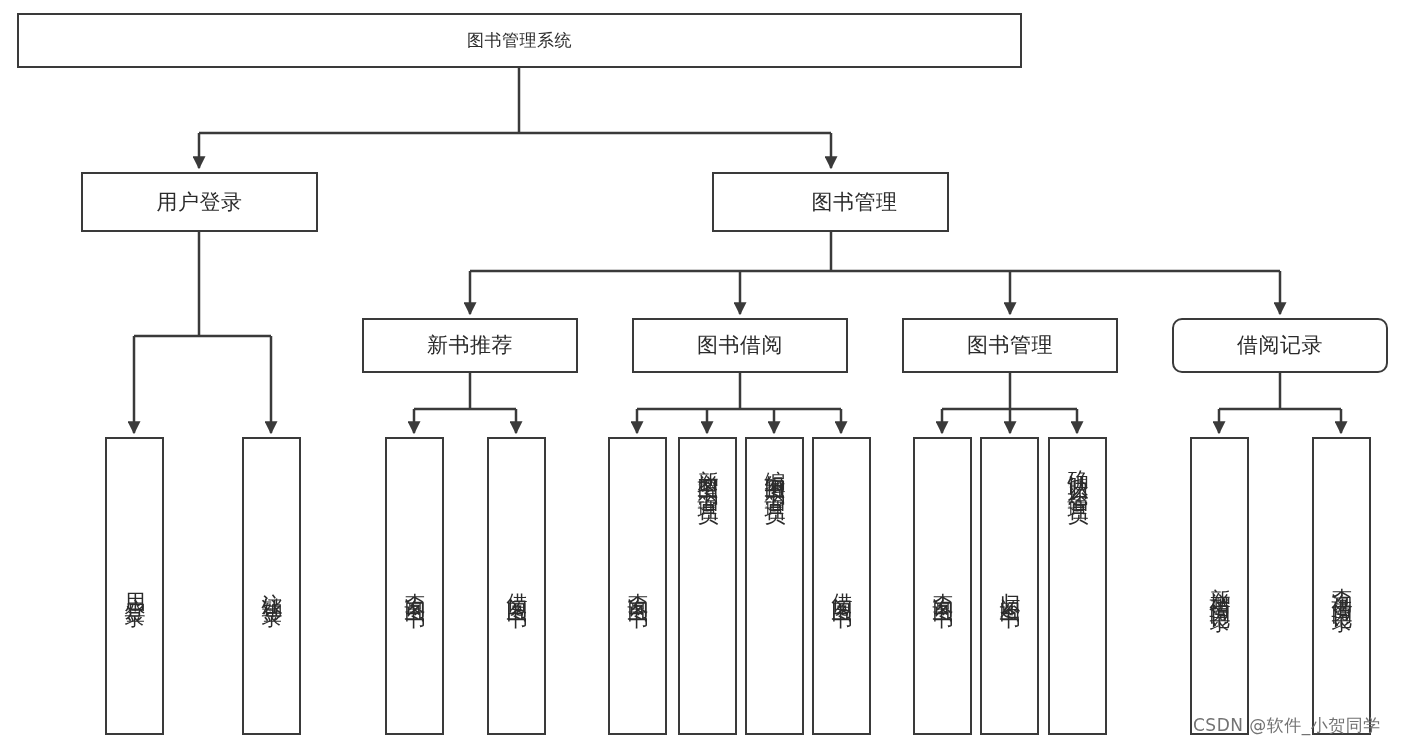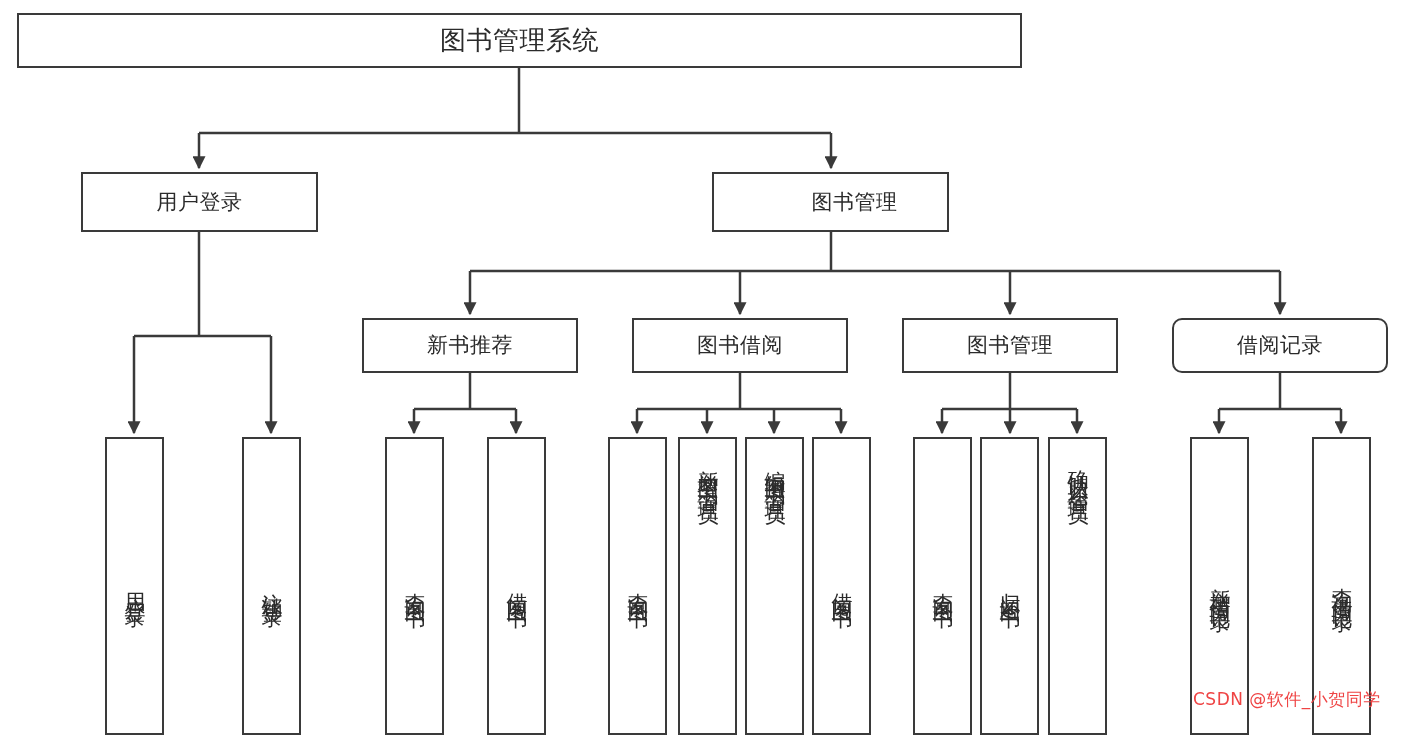--- a/index.html
+++ b/index.html
@@ -39,21 +39,21 @@
     display: block;
     text-align: center;
     line-height: 1.18;
     letter-spacing: 0.5px;
   }
   
   .node.horiz .label {
     font-size: 21px;
   }
   .node.title .label {
-    font-size: 26px;
+    font-size: 17px;
   }
   
   .node.vert {
     align-items: flex-start;
     justify-content: center;
     padding-top: 14px;
   }
   .node.vert.mid {
     align-items: center;
     padding-top: 0;
@@ -186,15 +186,15 @@
   <div class="node vert" id="node-leaf-confirm-return" style="left: 1048px; top: 437px; width: 59px; height: 298px;">
     <span class="label">确认归还（管理员）</span>
   </div>
   <div class="node vert mid" id="node-leaf-add-record" style="left: 1190px; top: 437px; width: 59px; height: 298px;">
     <span class="label">新增借阅记录</span>
   </div>
   <div class="node vert mid" id="node-leaf-query-record" style="left: 1312px; top: 437px; width: 59px; height: 298px;">
     <span class="label">查询借阅记录</span>
   </div>
 
-  <div class="watermark" style="left: 1193px; top: 688px; color: #ef4444;">CSDN @软件_小贺同学</div>
+  <div class="watermark" style="left: 1193px; top: 714px; color: #737373;">CSDN @软件_小贺同学</div>
 
 </div>
 
 </body></html>

